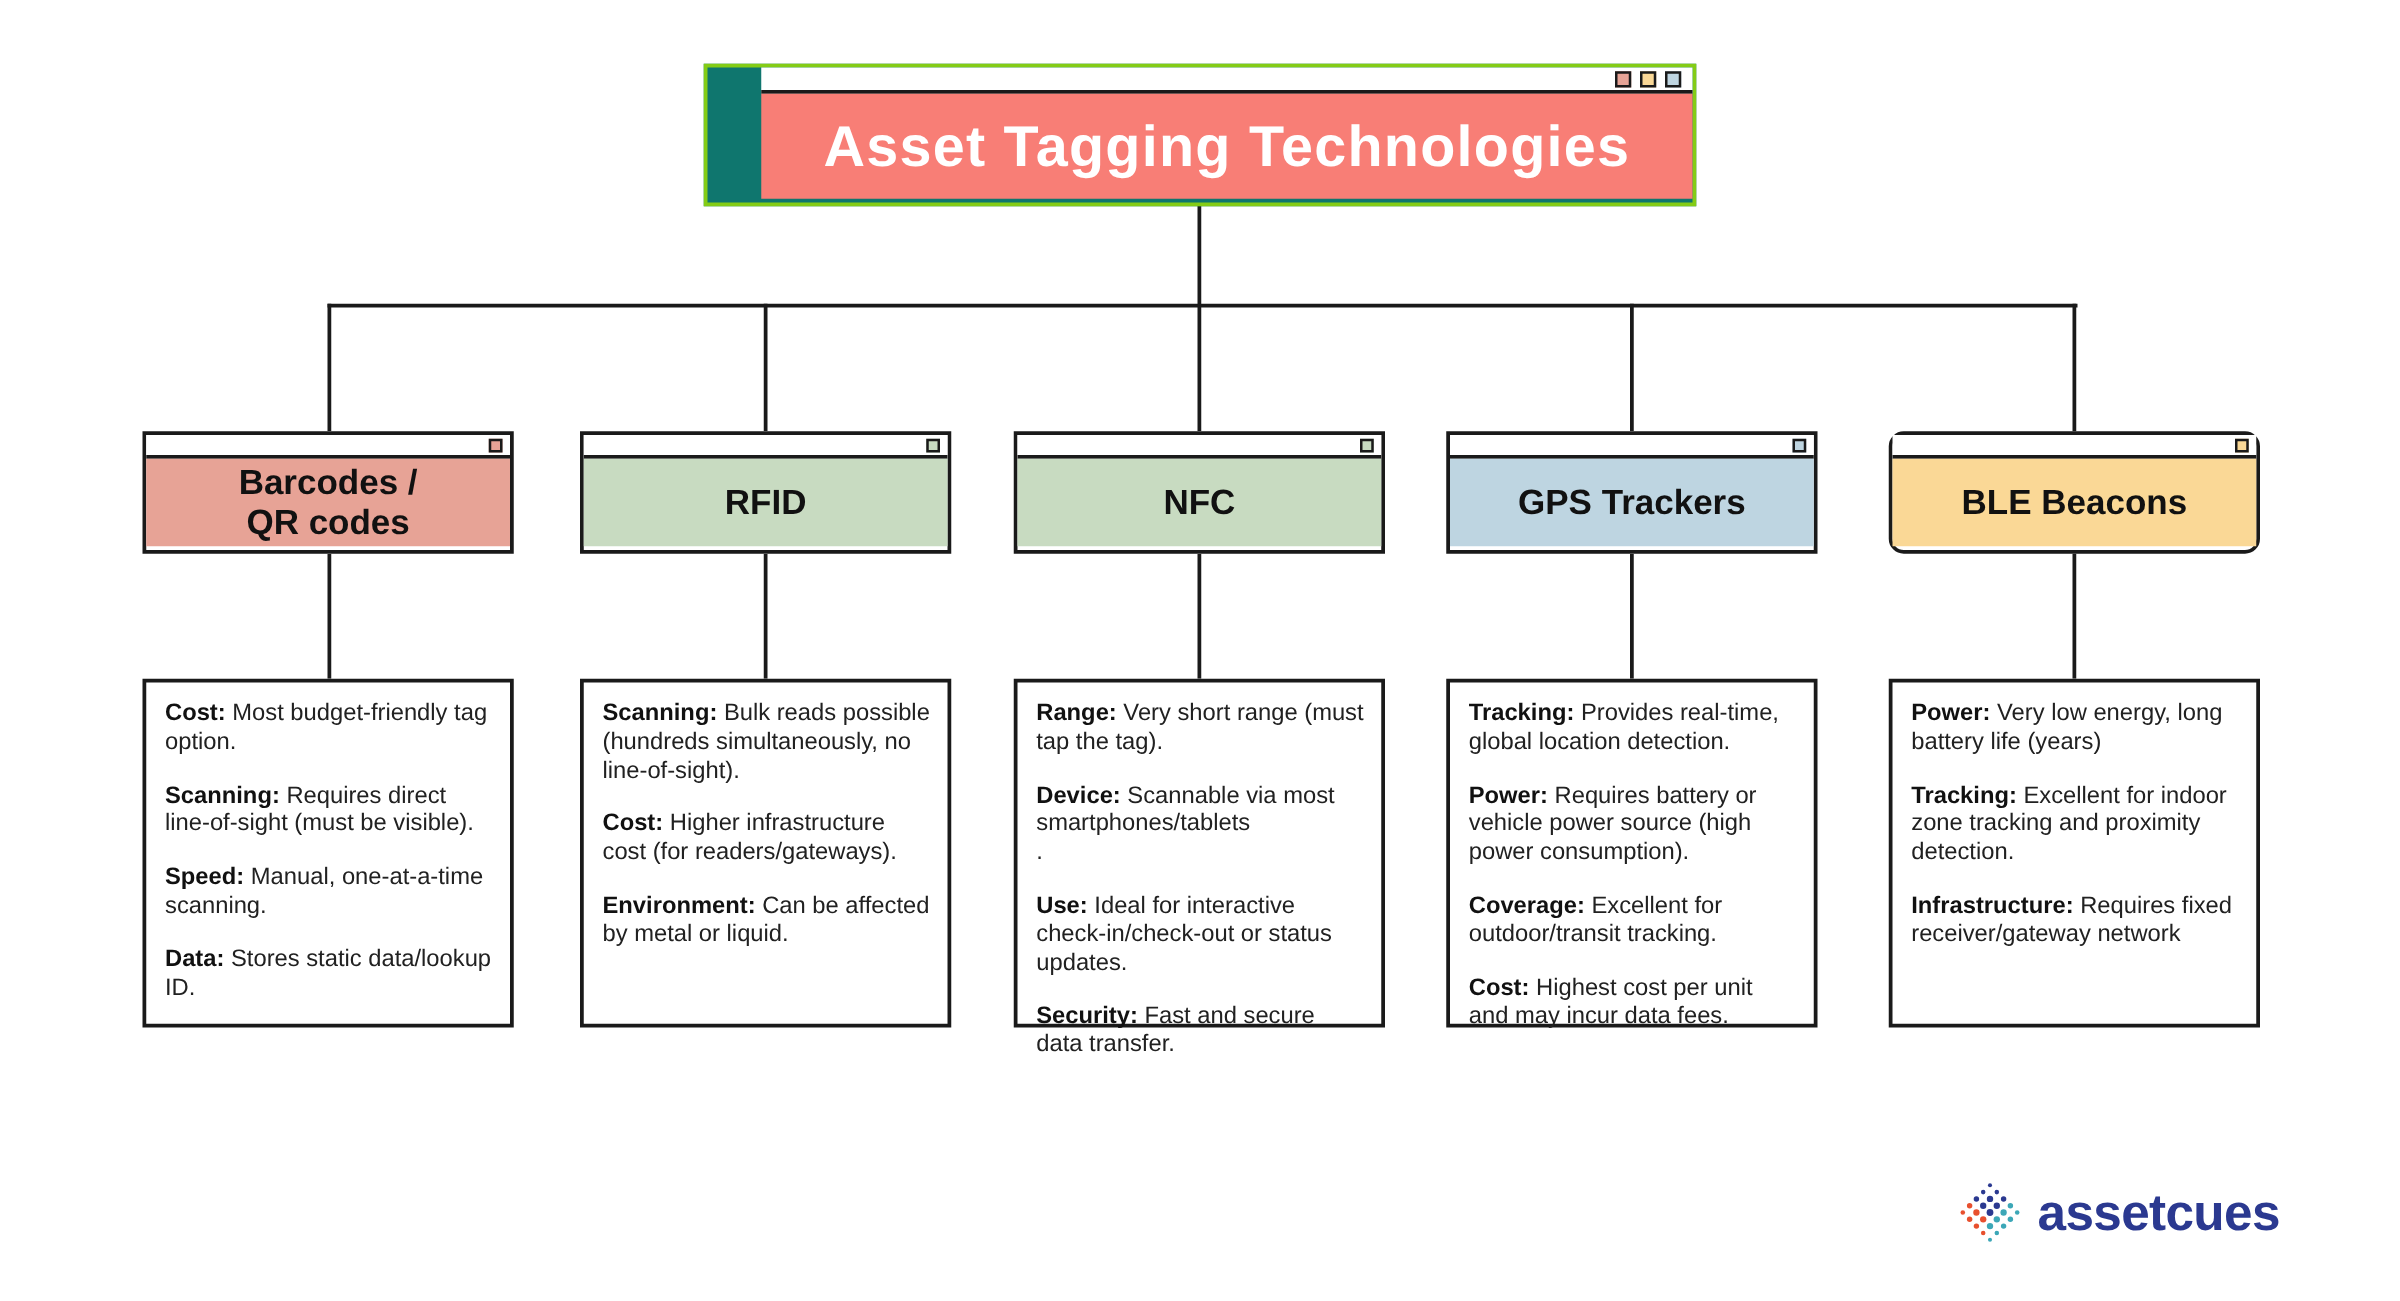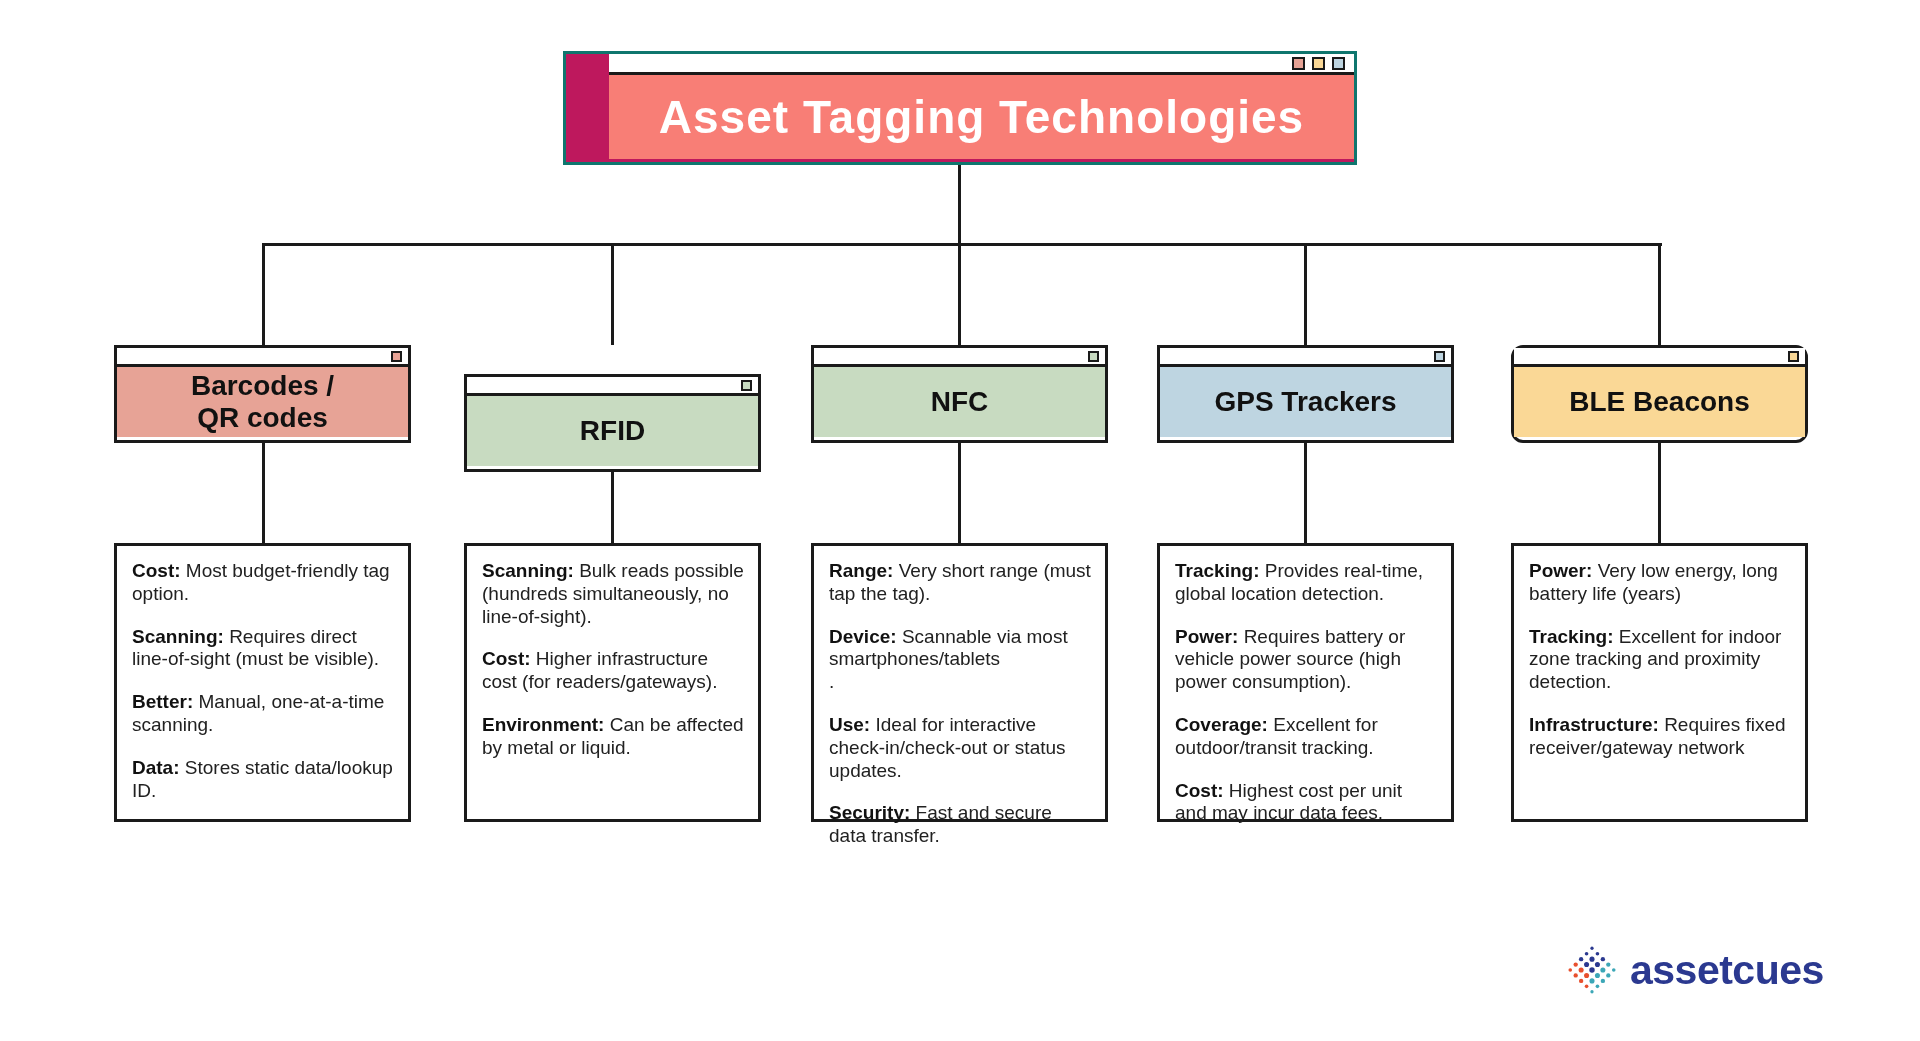--- a/index.html
+++ b/index.html
@@ -5,21 +5,21 @@
   html,body{margin:0;padding:0;background:#ffffff;}
   #canvas{
     position:relative;width:1920px;height:1041px;background:#ffffff;overflow:hidden;
     font-family:"Liberation Sans",sans-serif;color:#1a1a1a;
   }
   
   .line{position:absolute;background:#1a1a1a;}
   
   .title-window{
     position:absolute;left:563px;top:51px;width:794px;height:114px;
-    border:3px solid #0f766e;box-sizing:border-box;background:#be185d;padding-left:43px;
+    border:3px solid #84cc16;box-sizing:border-box;background:#0f766e;padding-left:43px;
   }
   .title-bar{
     height:21px;background:#ffffff;border-bottom:3px solid #1a1a1a;
     display:flex;align-items:center;justify-content:flex-end;gap:7px;padding-right:9px;
     box-sizing:border-box;
   }
   .dot{width:13px;height:13px;border:2px solid #1a1a1a;box-sizing:border-box;display:inline-block;}
   .title-body{
     height:84px;display:flex;align-items:center;justify-content:center;
   }
@@ -96,25 +96,25 @@
       <span class="mini-square" style="background-color: rgb(231, 163, 150);"></span>
     </div>
     <div class="card-header-body" style="background-color: rgb(231, 163, 150);">
       <div class="card-title">Barcodes /
 QR codes</div>
     </div>
   </div>
   <div class="card-body" style="left:114px;">
     <p><b>Cost:</b> <span class="t">Most budget-friendly tag option.</span></p>
     <p><b>Scanning:</b> <span class="t">Requires direct line-of-sight (must be visible).</span></p>
-    <p><b>Better:</b> <span class="t">Manual, one-at-a-time scanning.</span></p>
+    <p><b>Speed:</b> <span class="t">Manual, one-at-a-time scanning.</span></p>
     <p><b>Data:</b> <span class="t">Stores static data/lookup ID.</span></p>
   </div>
 
-  <div class="card-header" style="left:464px;margin-top:29px;">
+  <div class="card-header" style="left:464px;">
     <div class="mini-titlebar">
       <span class="mini-square" style="background-color: rgb(200, 219, 193);"></span>
     </div>
     <div class="card-header-body" style="background-color: rgb(200, 219, 193);">
       <div class="card-title">RFID</div>
     </div>
   </div>
   <div class="card-body" style="left:464px;">
     <p><b>Scanning:</b> <span class="t">Bulk reads possible (hundreds simultaneously, no line-of-sight).</span></p>
     <p><b>Cost:</b> <span class="t">Higher infrastructure cost (for readers/gateways).</span></p>

